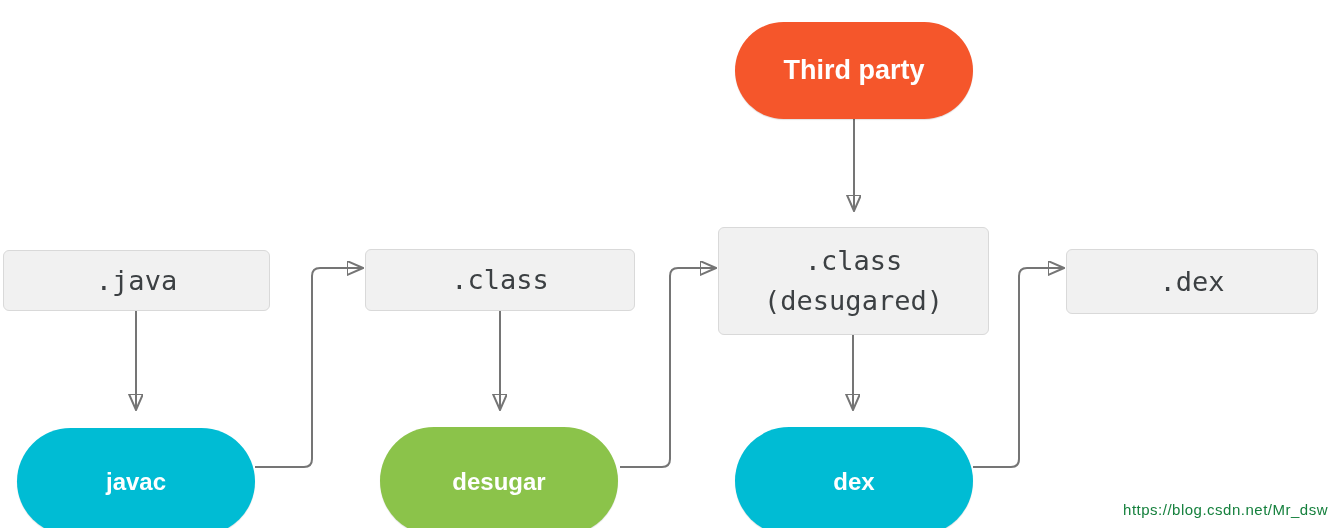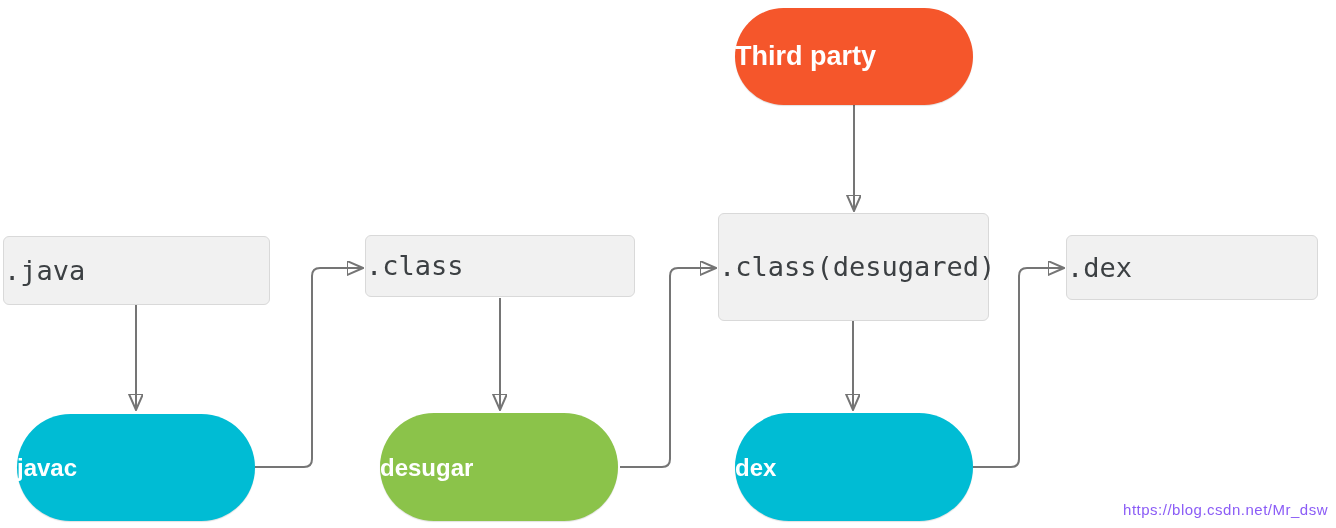--- a/index.html
+++ b/index.html
@@ -24,58 +24,60 @@
     pointer-events: none;
   }
   #edges-layer path {
     stroke: #757575;
     stroke-width: 2;
     fill: none;
   }
   .node {
     position: absolute;
     display: flex;
-    flex-direction: row;
+    flex-direction: column;
     align-items: center;
+    justify-content: center;
     text-align: center;
     box-sizing: border-box;
+    margin-top: 14px;
   }
   .file-box {
     background: #f1f1f1;
     border: 1px solid #d9d9d9;
     border-radius: 6px;
     color: #3c4043;
     font-family: "DejaVu Sans Mono", "Liberation Mono", monospace;
     font-size: 27px;
     line-height: 40px;
   }
   .pill {
     border-radius: 54px;
     color: #ffffff;
     font-family: "Liberation Sans", sans-serif;
     font-weight: bold;
     font-size: 24px;
     line-height: 37px;
     box-shadow: 0 1px 1px rgba(0,0,0,0.12);
   }
   
-  #node-java-file        { left: 3px;    top: 236px; width: 267px; height: 69px; }
+  #node-java-file        { left: 3px;    top: 236px; width: 267px; height: 61px; }
   #node-class-file       { left: 365px;  top: 235px; width: 270px; height: 62px; }
   #node-class-desugared  { left: 718px;  top: 213px; width: 271px; height: 108px; }
   #node-dex-file         { left: 1066px; top: 235px; width: 252px; height: 65px; }
   #node-third-party      { left: 735px;  top: 8px;   width: 238px; height: 97px;  font-size: 27px; }
   #node-javac            { left: 17px;   top: 414px; width: 238px; height: 107px; }
   #node-desugar          { left: 380px;  top: 413px; width: 238px; height: 108px; }
   #node-dex              { left: 735px;  top: 413px; width: 238px; height: 108px; }
   #watermark {
     position: absolute;
     right: 8px;
     bottom: 10px;
     font-size: 15px;
-    color: #8b5cf6;
+    color: #15803d;
     font-family: "Liberation Sans", sans-serif;
     letter-spacing: 0.5px;
     margin-left: 8px;
   }
 </style>
 </head>
 <body>
 
 <div id="stage">
 

